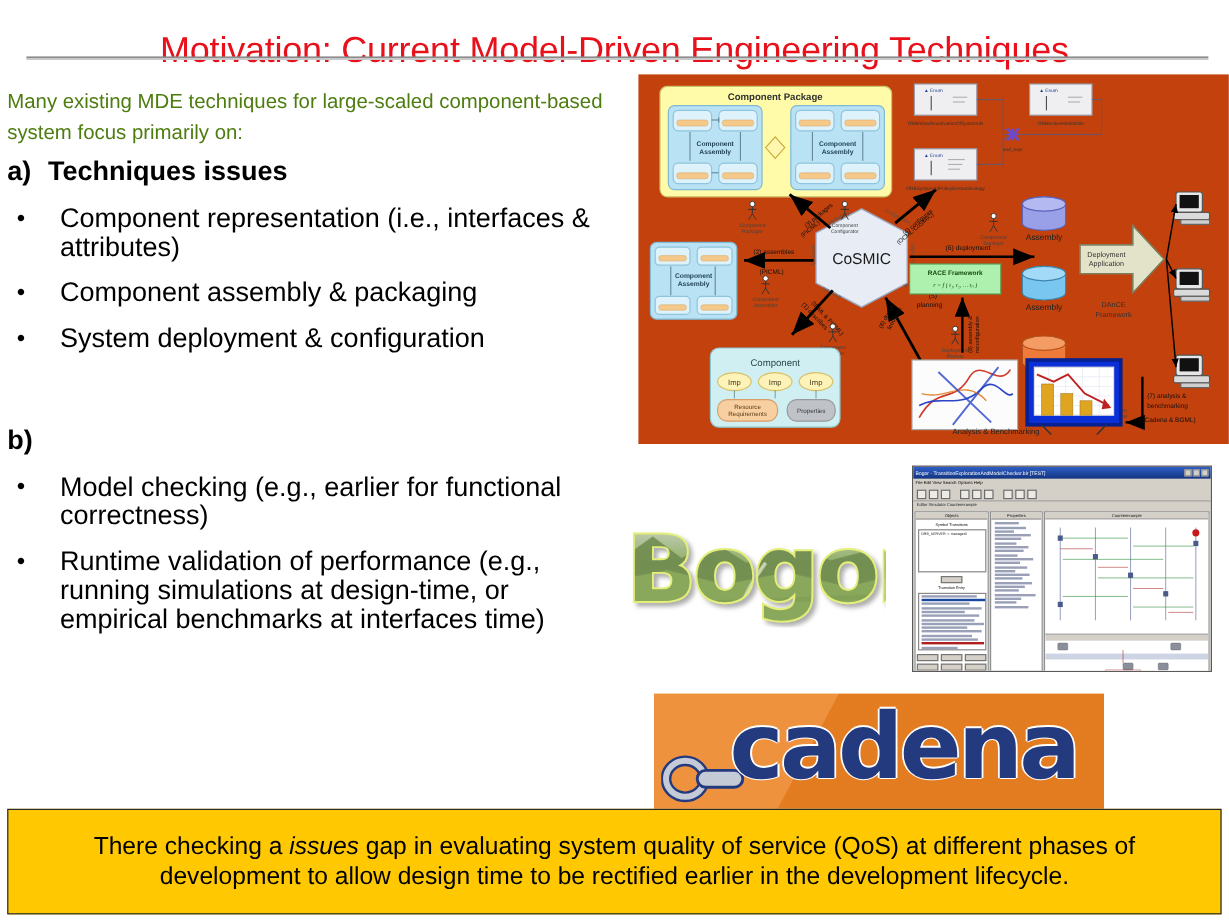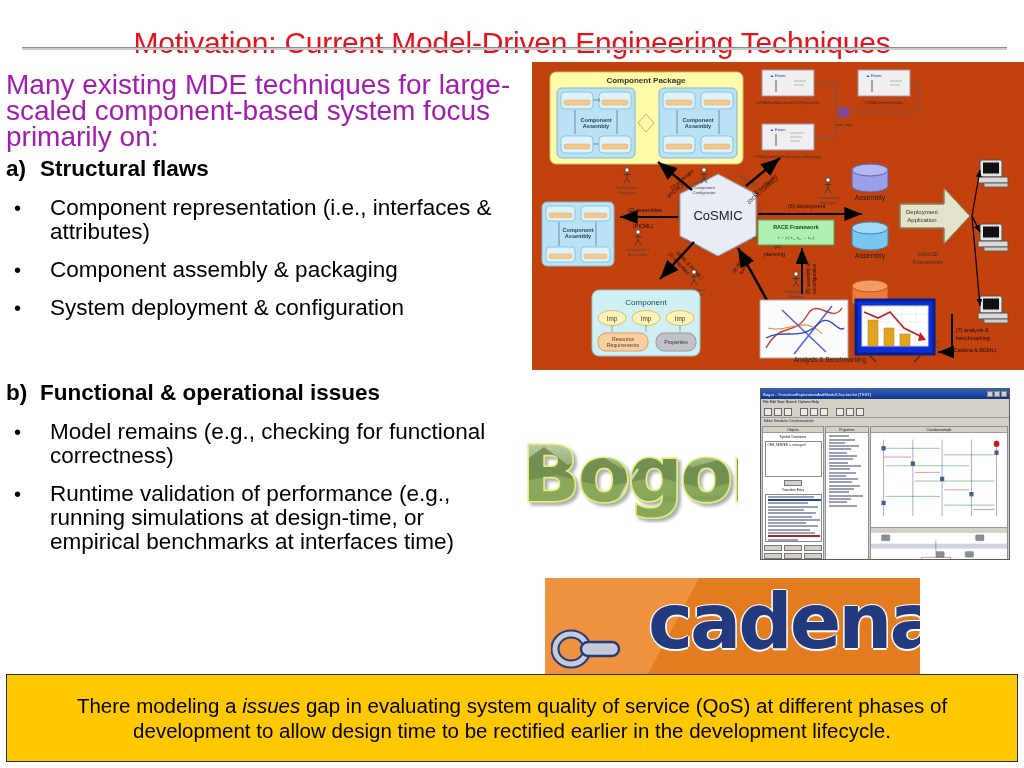--- a/index.html
+++ b/index.html
@@ -23,21 +23,21 @@
     margin-top: 24px;
   }
   #title-rule {
     position: absolute; left: 22px; top: 47px; width: 985px; height: 3px;
     background: linear-gradient(to bottom, #8c8c8c 0%, #8c8c8c 50%, #c9c9c9 50%, #c9c9c9 100%);
   }
 
   
   #left-col { position: absolute; left: 6px; top: 72px; width: 508px; }
   .para {
-    font-size: 28px; line-height: 26px; color: #a21caf;
+    font-size: 17px; line-height: 26px; color: #4d7c0f;
   }
   .lettered {
     font-size: 22.5px; line-height: 26px; color: #000; font-weight: bold;
     display: flex; gap: 8px;
   }
   .lettered .marker { width: 26px; flex: 0 0 26px; }
   .bullet {
     font-size: 22.5px; line-height: 24px; color: #000;
     display: flex; gap: 0px;
   }
@@ -103,41 +103,40 @@
     position: absolute; inset: 0;
     background: linear-gradient(118deg, rgba(255,255,255,0.13) 0%, rgba(255,255,255,0.13) 36%, rgba(0,0,0,0.045) 36.3%, rgba(0,0,0,0.045) 100%);
   }
   #cadena-word {
     position: absolute; left: 63px; top: 6px;
     font-family: "DejaVu Sans", sans-serif;
     font-size: 76px; font-weight: bold; color: #243A7E;
     letter-spacing: -3px;
     text-shadow: 1.5px 0 0 #fff, -1.5px 0 0 #fff, 0 -1.5px 0 #fff, 0 1.5px 0 #fff;
     line-height: 76px;
-    margin-left: 40px;
   }
   #cadena-link { position: absolute; left: 6px; top: 46px; }
 </style>
 </head>
 <body>
 
 <div id="slide">
 
   <div id="slide-title">Motivation: Current Model-Driven Engineering Techniques</div>
   <div id="title-rule"></div>
 
   <div id="left-col">
 
     <div class="para">Many existing MDE techniques for large-scaled component-based system focus primarily on:</div>
 
     <div class="sp6"></div>
 
     <div class="lettered">
       <span class="marker">a)</span>
-      <span>Structural flaws</span>
+      <span>Techniques issues</span>
     </div>
 
     <div class="sp14"></div>
 
     <div class="bullet">
       <span class="dot">•</span>
       <span class="btext">Component representation (i.e., interfaces &amp; attributes)</span>
     </div>
     <div class="sp14"></div>
     <div class="bullet">
@@ -148,28 +147,27 @@
     <div class="bullet">
       <span class="dot">•</span>
       <span class="btext">System deployment &amp; configuration</span>
     </div>
 
     <div class="sp30"></div>
     <div class="sp30"></div>
 
     <div class="lettered">
       <span class="marker">b)</span>
-      <span>Functional &amp; operational issues</span>
     </div>
 
     <div class="sp14"></div>
 
     <div class="bullet">
       <span class="dot">•</span>
-      <span class="btext">Model remains (e.g., checking for functional correctness)</span>
+      <span class="btext">Model checking (e.g., earlier for functional correctness)</span>
     </div>
     <div class="sp14"></div>
     <div class="bullet">
       <span class="dot">•</span>
       <span class="btext">Runtime validation of performance (e.g., running simulations at design-time, or empirical benchmarks at interfaces time)</span>
     </div>
 
   </div>
 
   <div id="cosmic-diagram">
@@ -687,17 +685,17 @@
     <svg id="cadena-link" width="70" height="50" viewBox="0 0 70 50">
       <ellipse cx="20" cy="25" rx="16" ry="15" fill="none" stroke="#243A7E" stroke-width="9"></ellipse>
       <ellipse cx="20" cy="25" rx="16" ry="15" fill="none" stroke="#C5CBD6" stroke-width="5"></ellipse>
       <rect x="30" y="18" width="38" height="14" rx="7" fill="#C5CBD6" stroke="#243A7E" stroke-width="2.4"></rect>
     </svg>
     <div id="cadena-word">cadena</div>
   </div>
 
   <div id="footer-callout">
     <div id="footer-text">
-      <span>There modeling a </span><i>issues</i><span> gap in evaluating system quality of service (QoS) at different phases of development to allow design time to be rectified earlier in the development lifecycle.</span>
+      <span>There checking a </span><i>issues</i><span> gap in evaluating system quality of service (QoS) at different phases of development to allow design time to be rectified earlier in the development lifecycle.</span>
     </div>
   </div>
 
 </div>
 
 </body></html>

